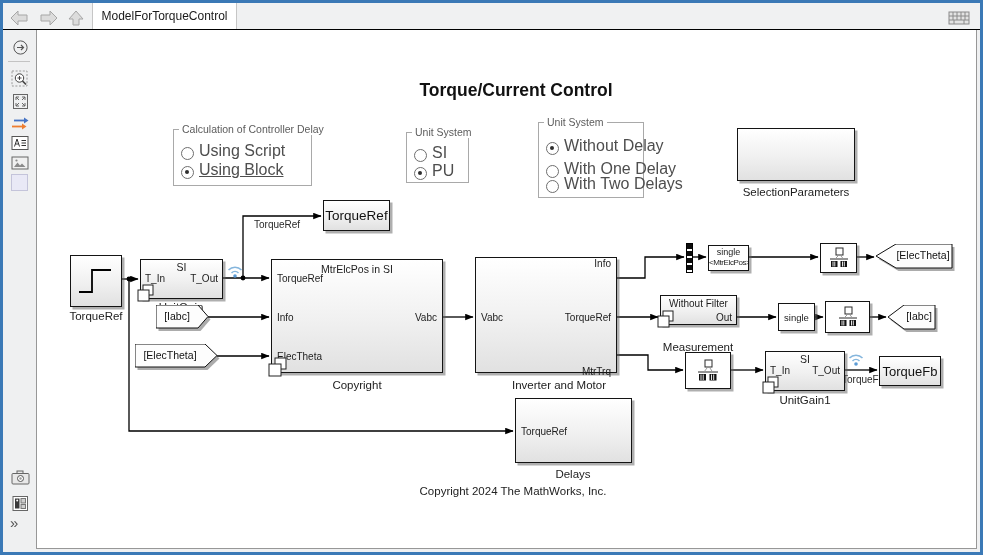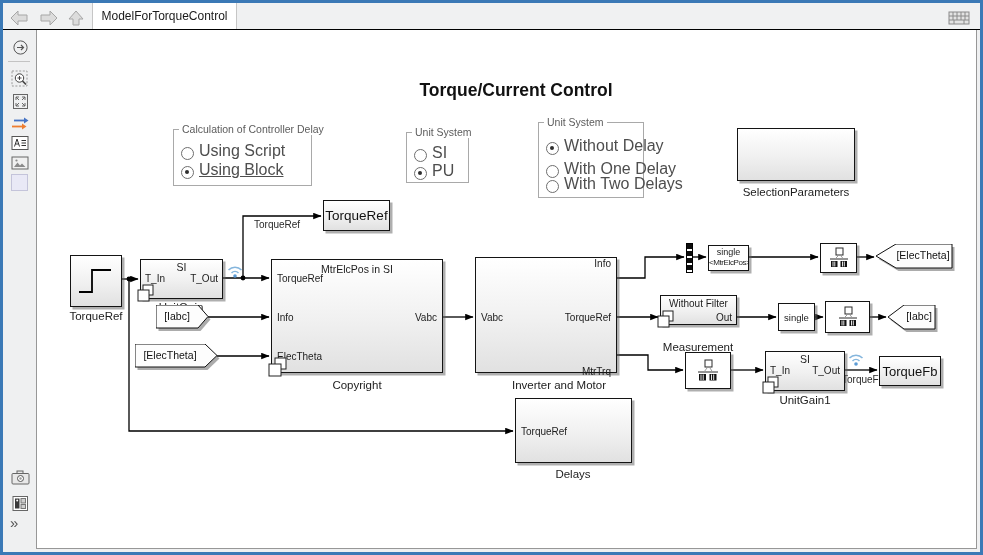--- a/index.html
+++ b/index.html
@@ -172,20 +172,21 @@
       <path d="M870,317 H886" marker-end="url(#ah)"></path>
       <path d="M617,355 H648 V370 H683" marker-end="url(#ah)"></path>
       <path d="M731,370 H763" marker-end="url(#ah)"></path>
       <path d="M845,370 H877" marker-end="url(#ah)"></path>
     </g>
     <circle cx="129" cy="279" r="2.4" fill="#000"></circle>
     <circle cx="243" cy="278" r="2.4" fill="#000"></circle>
   </svg>
 
   <div id="dtitle">Torque/Current Control</div>
+  <div id="copyright">Copyright 2024 The MathWorks, Inc.</div>
   <div class="wlabel" style="left:254px;top:219px;">TorqueRef</div>
   <div class="wlabel" style="left:842px;top:374px;">TorqueFb</div>
 
   <div class="grp" style="left:173px;top:129px;width:137px;height:55px;">
     <span class="glabel">Calculation of Controller Delay</span>
     <div class="opt" style="top:12px;">
         <span class="radio"></span>
         <span>Using Script</span>
       </div>
     <div class="opt" style="top:31px;text-decoration:underline;">

